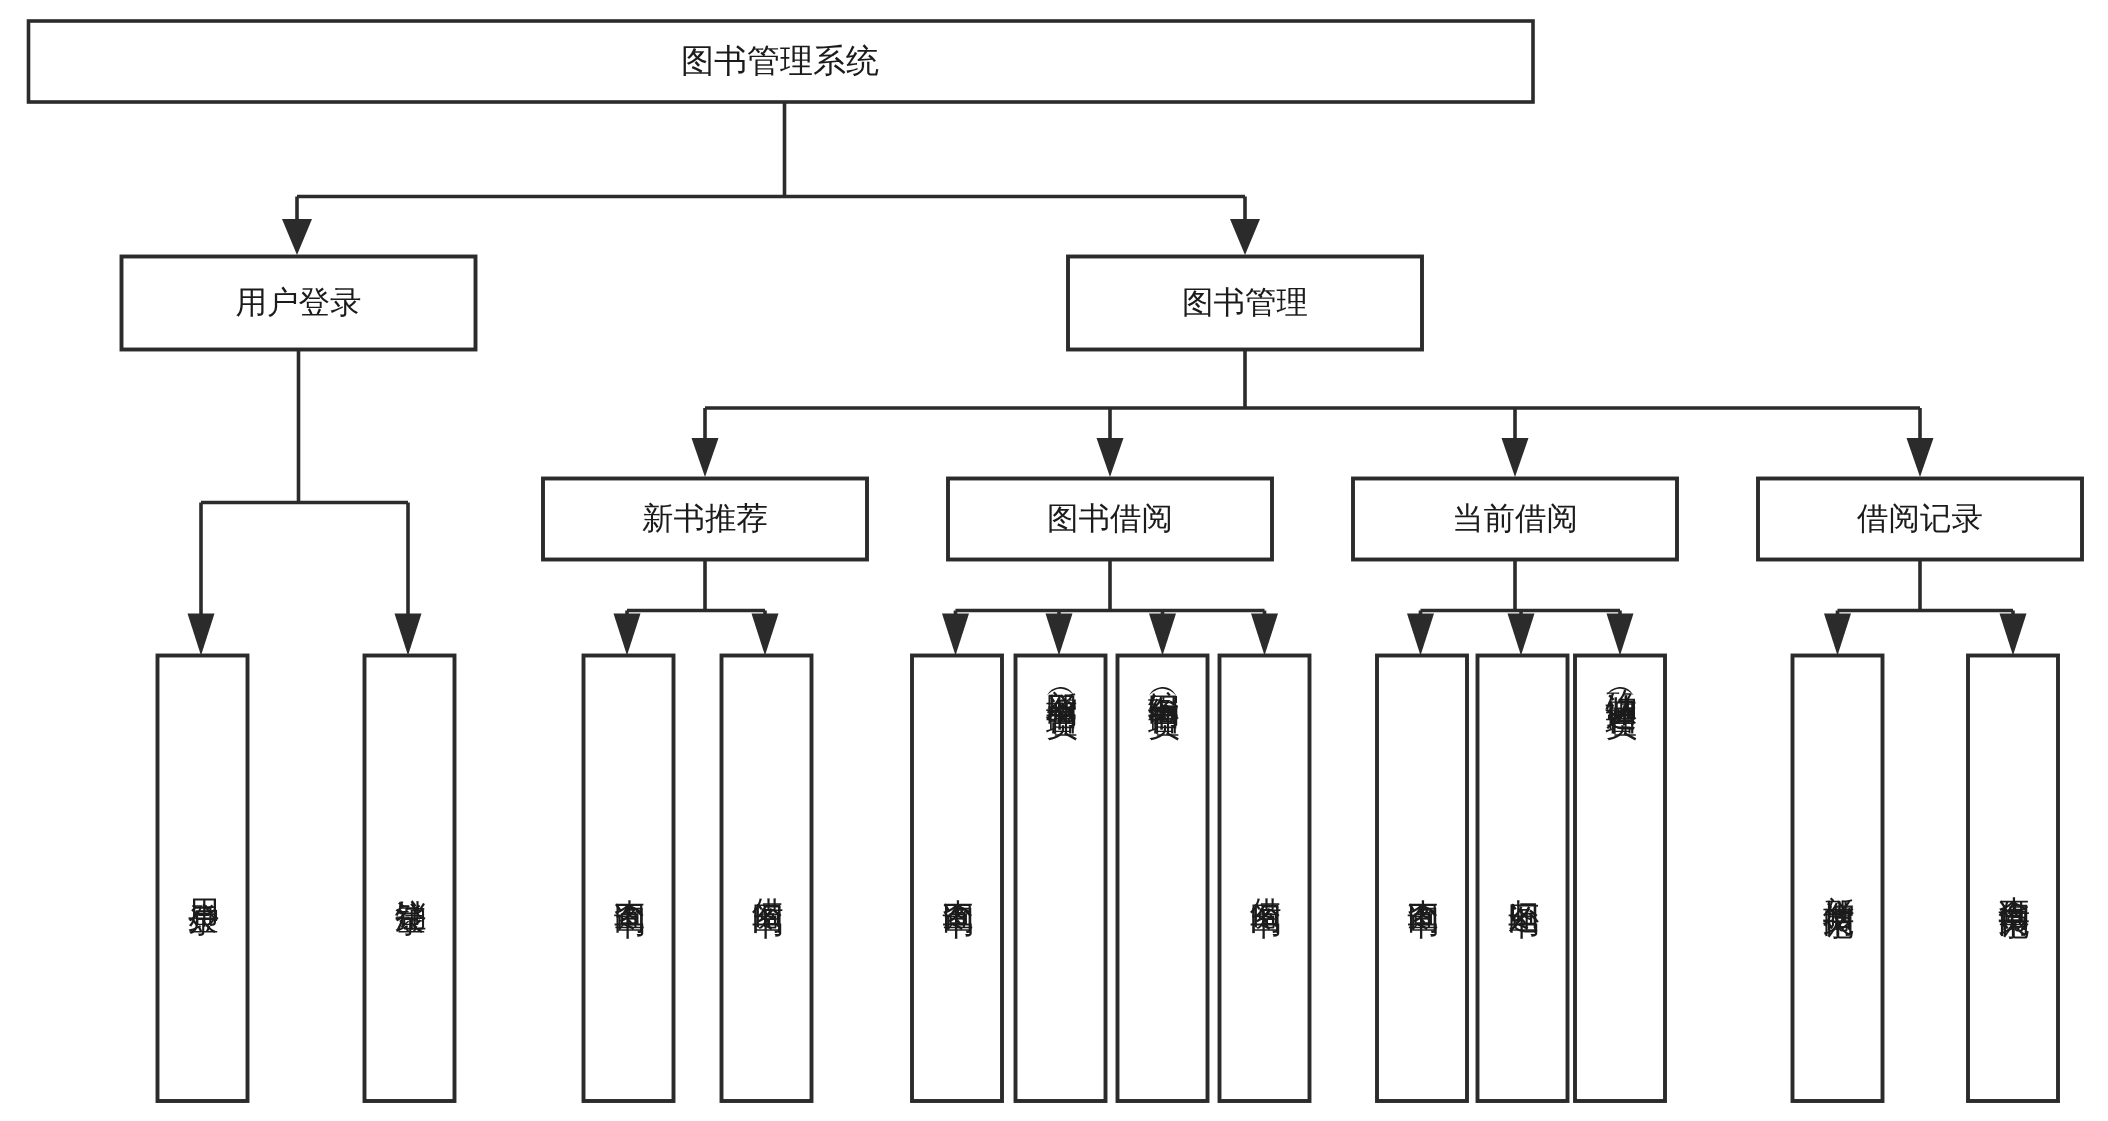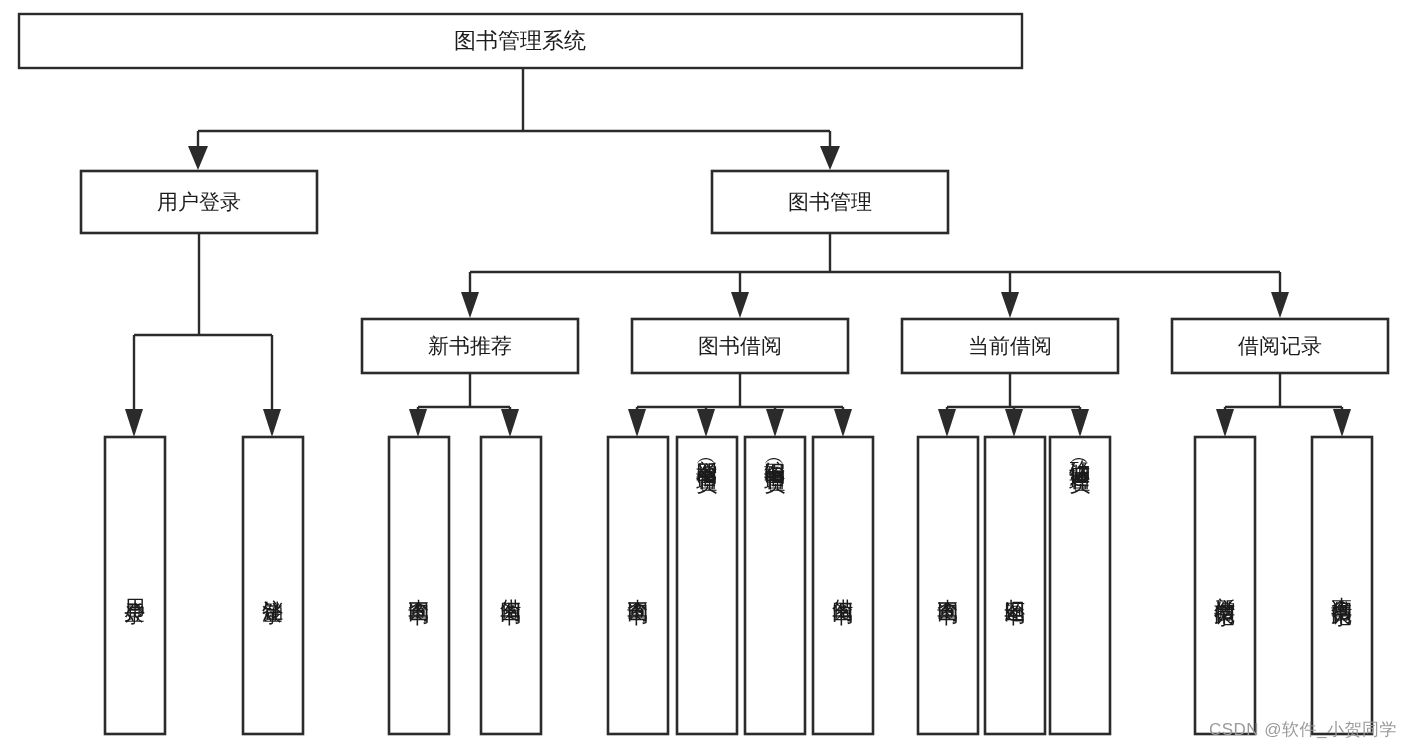--- a/index.html
+++ b/index.html
@@ -266,15 +266,14 @@
     <span class="leaf-label">确认归还（管理员）</span>
   </div>
 
   <div class="leaf-label-wrap" style="left:1195px; top:437px; width:60px; height:297px;">
     <span class="leaf-label">新增借阅记录</span>
   </div>
   <div class="leaf-label-wrap" style="left:1312px; top:437px; width:60px; height:297px;">
     <span class="leaf-label">查询借阅记录</span>
   </div>
 
-  <div class="watermark">CSDN @软件_小贺同学</div>
 
 </div>
 
 </body></html>

